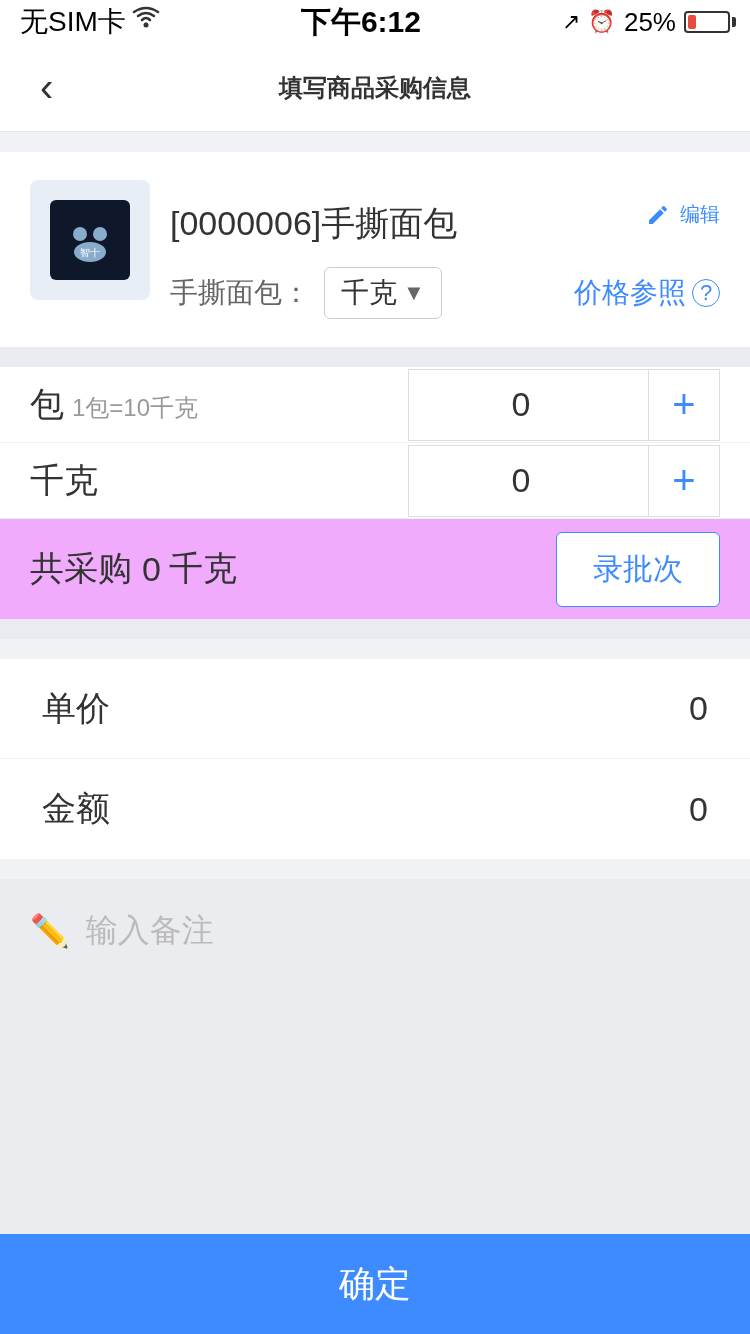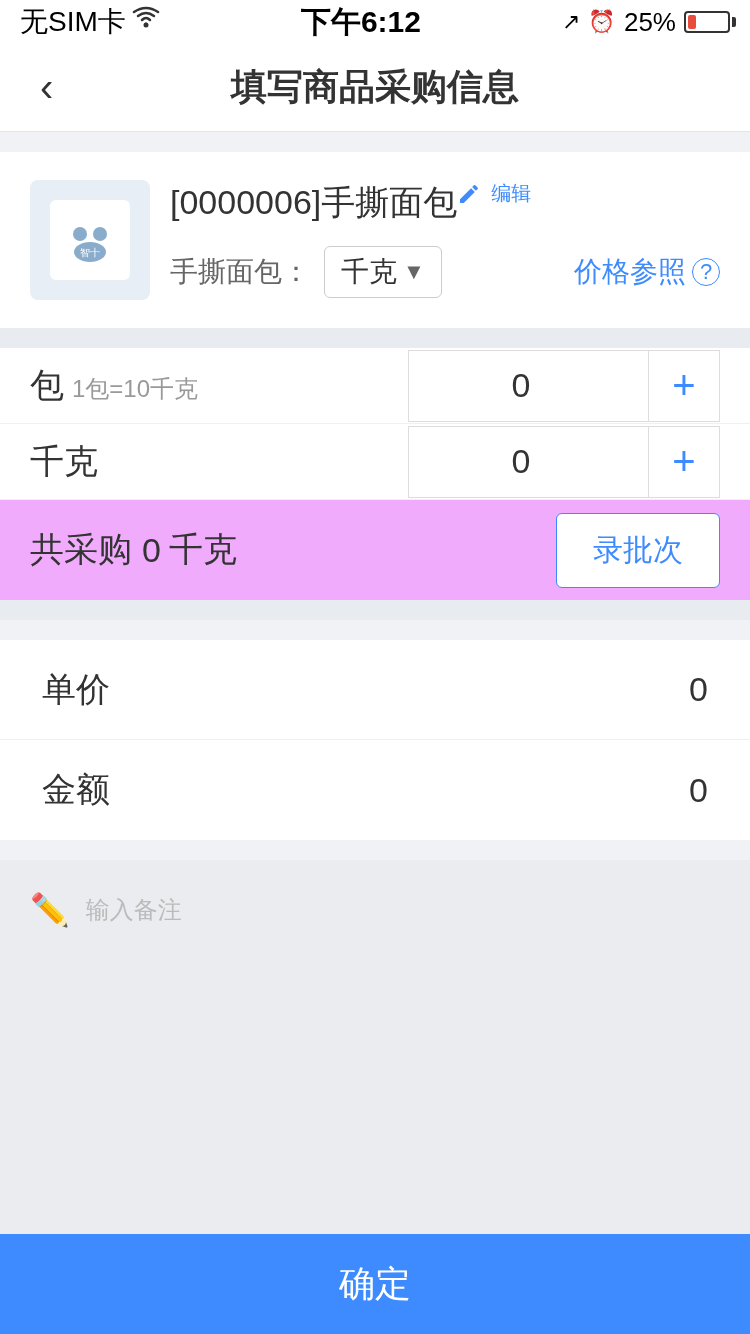--- a/index.html
+++ b/index.html
@@ -53,21 +53,21 @@
     .nav-back {
       font-size: 40px;
       color: #333;
       cursor: pointer;
       padding: 10px;
     }
     .nav-title {
       position: absolute;
       left: 50%;
       transform: translateX(-50%);
-      font-size: 36px;
+      font-size: 24px;
       font-weight: 600;
       color: #333;
     }
 
     
     .product-card {
       background: #fff;
       margin-top: 20px;
       padding: 28px 30px;
       display: flex;
@@ -80,21 +80,21 @@
       background: #e8eef5;
       border-radius: 8px;
       display: flex;
       align-items: center;
       justify-content: center;
       flex-shrink: 0;
     }
     .product-img-inner {
       width: 80px;
       height: 80px;
-      background: #ffffff;
+      background: #0f172a;
       border-radius: 6px;
       display: flex;
       align-items: center;
       justify-content: center;
       color: #888;
       font-size: 24px;
     }
     .product-info { flex: 1; }
     .product-name { font-size: 34px; color: #333; font-weight: 500; margin-bottom: 20px; }
     .product-unit-row { display: flex; align-items: center; gap: 14px; }
@@ -116,21 +116,21 @@
       font-size: 28px;
       display: flex; align-items: center; gap: 6px;
     }
     .edit-btn {
       color: #3d8bff;
       font-size: 20px;
       display: flex; align-items: center; gap: 6px;
       cursor: pointer;
     }
     .product-top-row {
-      display: flex; justify-content: flex-start; align-items: flex-start;
+      display: flex; justify-content: space-between; align-items: flex-start; margin-top: 21px;
     }
 
     
     .section-divider {
       height: 20px;
       background: #e8ecf0;
     }
 
     
     .input-section {
@@ -229,21 +229,21 @@
     .remark-section {
       background: #eaecf0;
       margin-top: 20px;
       padding: 30px;
       display: flex;
       align-items: center;
       gap: 16px;
       min-height: 100px;
     }
     .remark-icon { font-size: 32px; color: #999; }
-    .remark-placeholder { font-size: 24px; color: #bbb; }
+    .remark-placeholder { font-size: 32px; color: #bbb; }
 
     
     .spacer { flex: 1; background: #eaecf0; min-height: 300px; }
 
     
     .confirm-btn {
       width: 750px;
       height: 100px;
       background: #3d8bff;
       color: #fff;

